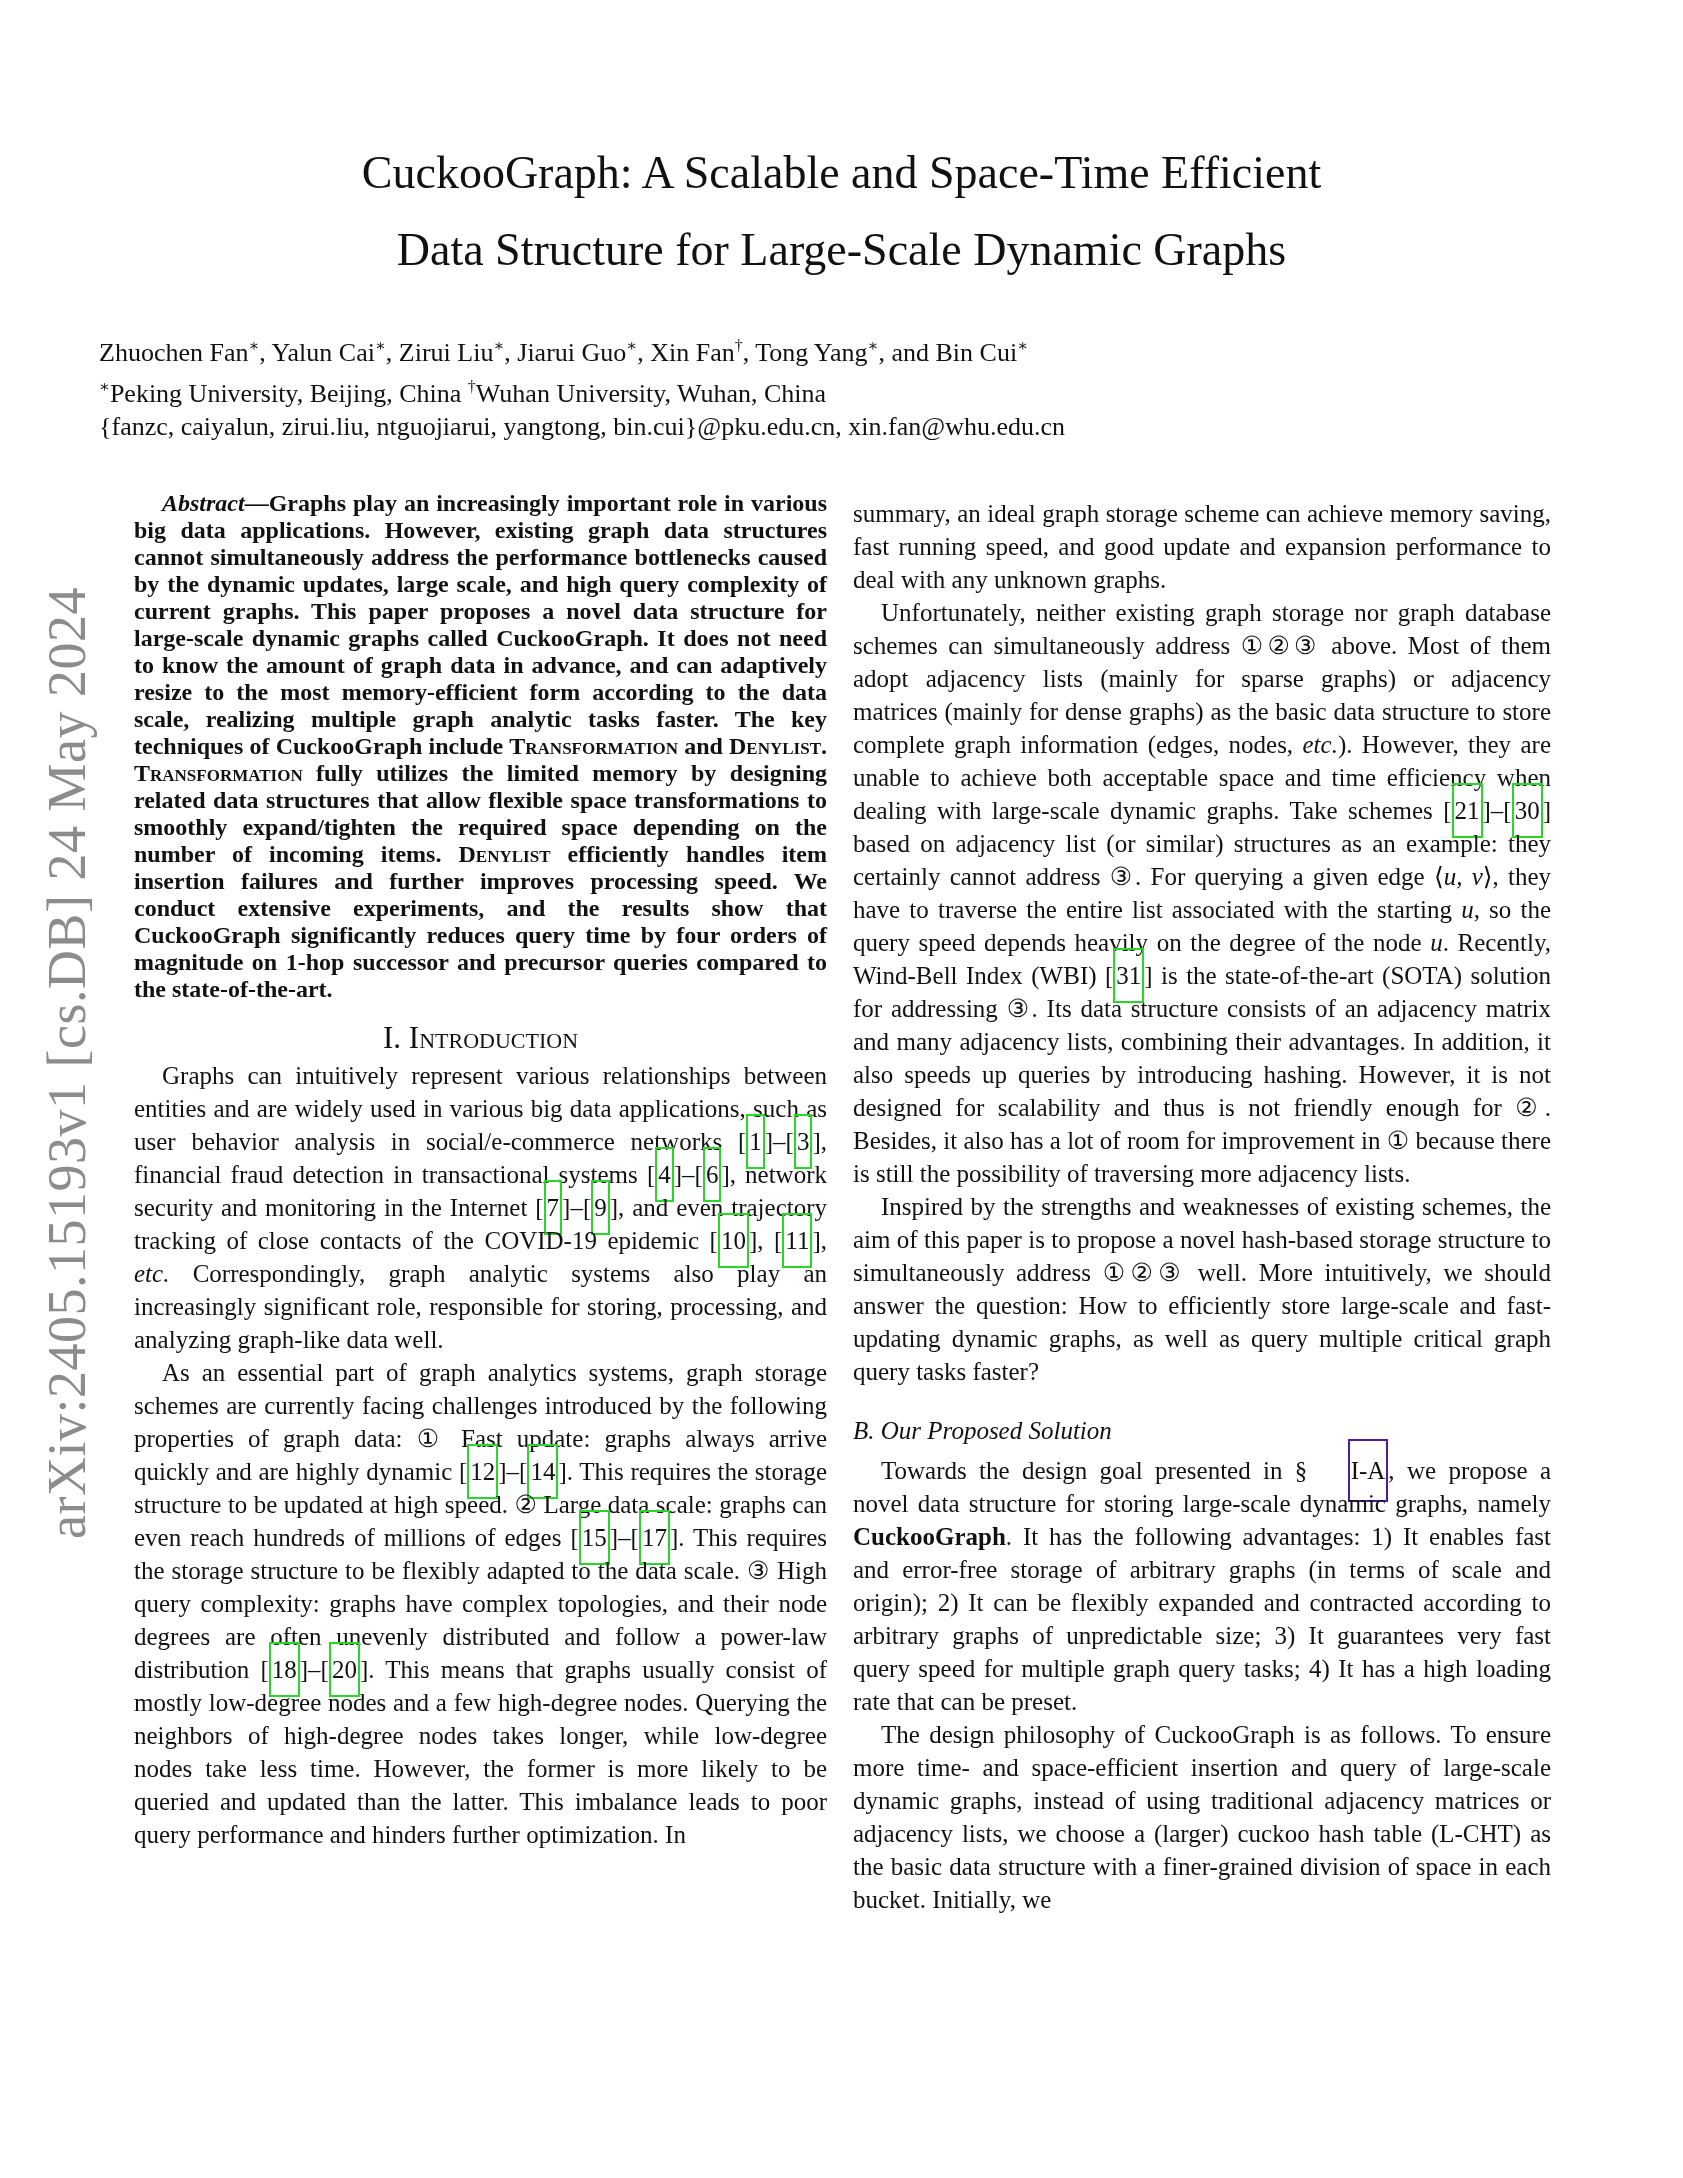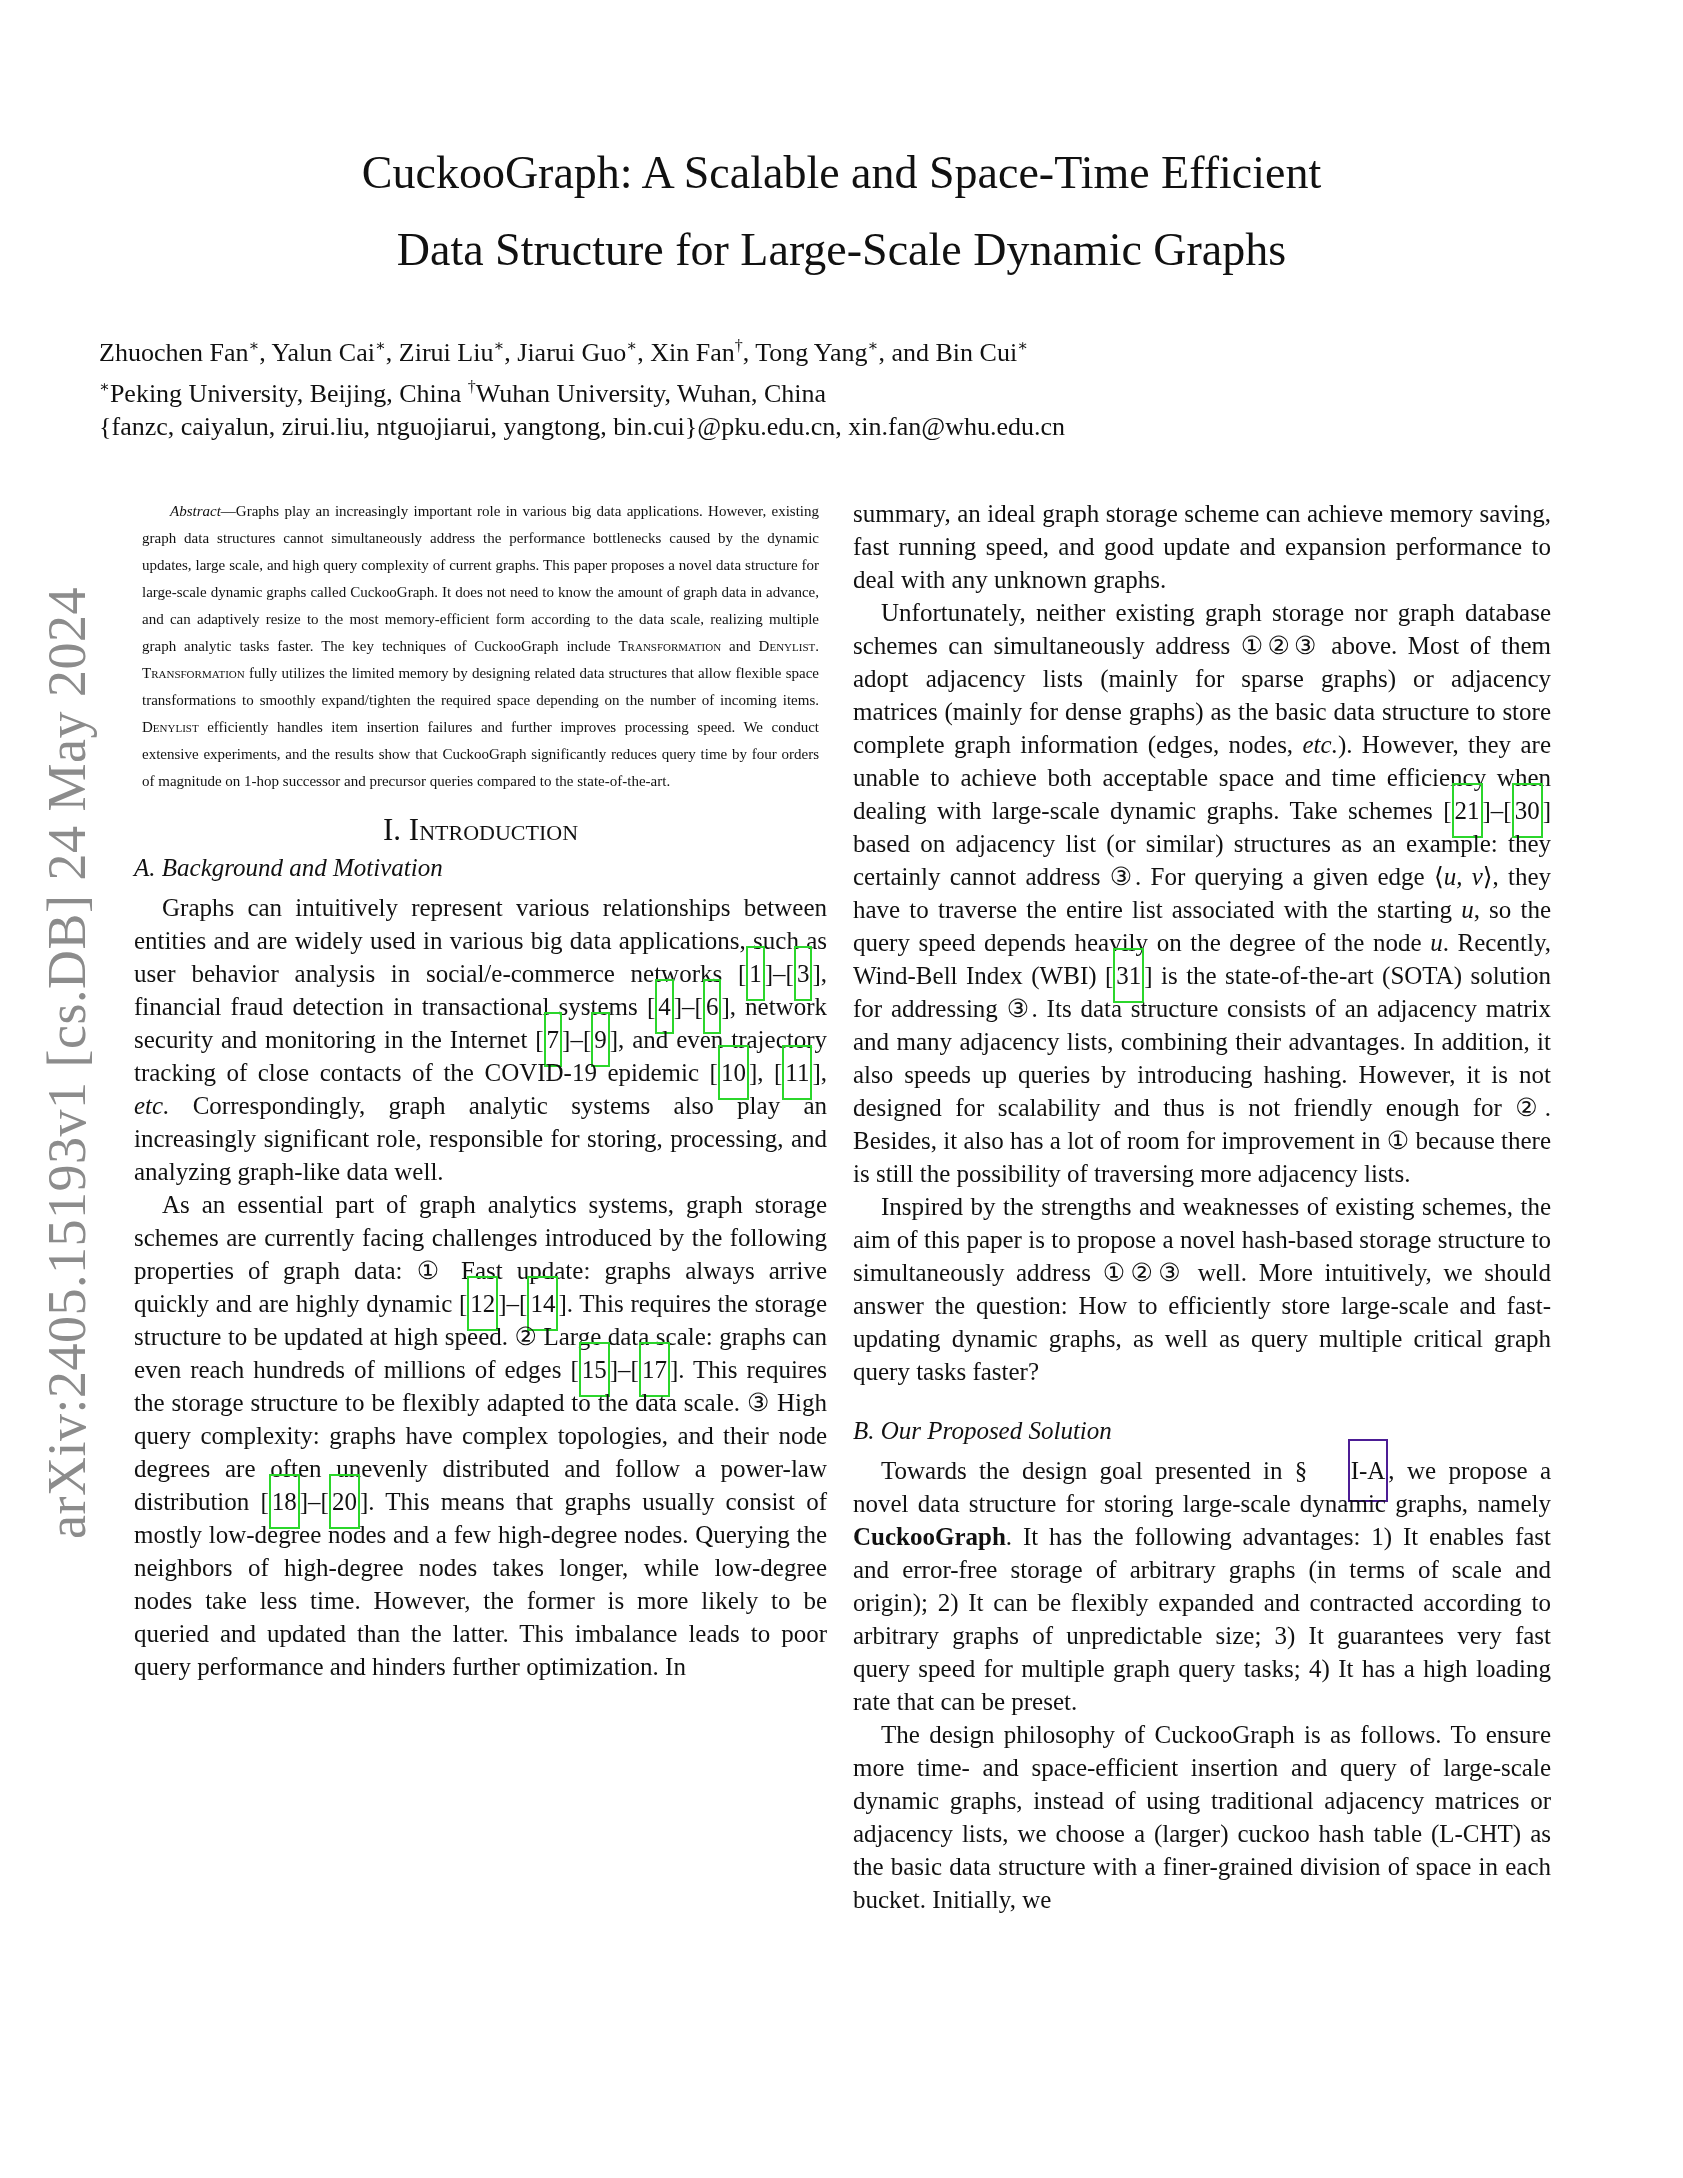--- a/index.html
+++ b/index.html
@@ -15,21 +15,21 @@
   .title { position: absolute; left: 99px; top: 134px; width: 1485px; text-align: center;
            font-size: 46px; line-height: 77px; font-weight: normal; margin: 0; }
   .authors { position: absolute; left: 99px; top: 329px; width: 1485px; text-align: left;
              font-size: 26px; line-height: 34px; }
   .authors sup { font-size: 16px; }
 
   .col { position: absolute; top: 490px; font-size: 25px; line-height: 33px; text-align: justify; }
   .col-left { left: 134px; width: 693px; }
   .col-right { left: 853px; width: 698px; top: 497px; }
 
-  .abstract { font-weight: normal; font-size: 15px; line-height: 27px; text-indent: 28px; margin: 8px; }
+  .abstract { font-weight: bold; font-size: 24px; line-height: 27px; text-indent: 28px; margin: 0; }
   .abstract .lead { font-style: italic; }
   .sc { font-variant: small-caps; }
 
   .section-heading { text-align: center; font-size: 31px; margin: 18px 0 4px 0; line-height: 34px; }
   .section-heading .sc { font-variant: small-caps; }
   .subsection-heading { font-style: italic; margin: 4px 0 6px 0; line-height: 34px; }
   .subsection-heading.b { margin-top: 26px; }
   p.para { margin: 0; text-indent: 28px; }
   p.para.noindent { text-indent: 0; }
 
@@ -64,21 +64,20 @@
       <sup>∗</sup><span>Peking University, Beijing, China</span>
       <sup>†</sup><span>Wuhan University, Wuhan, China</span>
     </div>
     <div>{fanzc, caiyalun, zirui.liu, ntguojiarui, yangtong, bin.cui}@pku.edu.cn, xin.fan@whu.edu.cn</div>
   </div>
 
   <div class="col col-left">
     <p class="abstract"><span class="lead">Abstract</span><span>—Graphs play an increasingly important role in various big data applications. However, existing graph data structures cannot simultaneously address the performance bottlenecks caused by the dynamic updates, large scale, and high query complexity of current graphs. This paper proposes a novel data structure for large-scale dynamic graphs called CuckooGraph. It does not need to know the amount of graph data in advance, and can adaptively resize to the most memory-efficient form according to the data scale, realizing multiple graph analytic tasks faster. The key techniques of CuckooGraph include </span><span class="sc">Transformation</span><span> and </span><span class="sc">Denylist</span><span>. </span><span class="sc">Transformation</span><span> fully utilizes the limited memory by designing related data structures that allow flexible space transformations to smoothly expand/tighten the required space depending on the number of incoming items. </span><span class="sc">Denylist</span><span> efficiently handles item insertion failures and further improves processing speed. We conduct extensive experiments, and the results show that CuckooGraph significantly reduces query time by four orders of magnitude on 1-hop successor and precursor queries compared to the state-of-the-art.</span></p>
 
     <div class="section-heading"><span>I.</span> <span class="sc">Introduction</span></div>
-    <div class="subsection-heading">A.  Background and Motivation</div>
 
     <p class="para"><span>Graphs can intuitively represent various relationships between entities and are widely used in various big data applications, such as user behavior analysis in social/e-commerce networks [</span><a class="cite">1</a><span>]–[</span><a class="cite">3</a><span>], financial fraud detection in transactional systems [</span><a class="cite">4</a><span>]–[</span><a class="cite">6</a><span>], network security and monitoring in the Internet [</span><a class="cite">7</a><span>]–[</span><a class="cite">9</a><span>], and even trajectory tracking of close contacts of the COVID-19 epidemic [</span><a class="cite">10</a><span>], [</span><a class="cite">11</a><span>], </span><span class="ital">etc.</span><span> Correspondingly, graph analytic systems also play an increasingly significant role, responsible for storing, processing, and analyzing graph-like data well.</span></p>
 
     <p class="para"><span>As an essential part of graph analytics systems, graph storage schemes are currently facing challenges introduced by the following properties of graph data: ① Fast update: graphs always arrive quickly and are highly dynamic [</span><a class="cite">12</a><span>]–[</span><a class="cite">14</a><span>]. This requires the storage structure to be updated at high speed. ② Large data scale: graphs can even reach hundreds of millions of edges [</span><a class="cite">15</a><span>]–[</span><a class="cite">17</a><span>]. This requires the storage structure to be flexibly adapted to the data scale. ③ High query complexity: graphs have complex topologies, and their node degrees are often unevenly distributed and follow a power-law distribution [</span><a class="cite">18</a><span>]–[</span><a class="cite">20</a><span id="p2-tail">]. This means that graphs usually consist of mostly low-degree nodes and a few high-degree nodes. Querying the neighbors of high-degree nodes takes longer, while low-degree nodes take less time. However, the former is more likely to be queried and updated than the latter. This imbalance leads to poor query performance and hinders further optimization. In</span></p>
   </div>
 
   <div class="col col-right">
     <p class="para noindent" id="p2-cont">summary, an ideal graph storage scheme can achieve memory saving, fast running speed, and good update and expansion performance to deal with any unknown graphs.</p>
 
     <p class="para"><span>Unfortunately, neither existing graph storage nor graph database schemes can simultaneously address ①②③ above. Most of them adopt adjacency lists (mainly for sparse graphs) or adjacency matrices (mainly for dense graphs) as the basic data structure to store complete graph information (edges, nodes, </span><span class="ital">etc.</span><span>). However, they are unable to achieve both acceptable space and time efficiency when dealing with large-scale dynamic graphs. Take schemes [</span><a class="cite">21</a><span>]–[</span><a class="cite">30</a><span>] based on adjacency list (or similar) structures as an example: they certainly cannot address ③. For querying a given edge ⟨</span><span class="ital">u, v</span><span>⟩, they have to traverse the entire list associated with the starting </span><span class="ital">u</span><span>, so the query speed depends heavily on the degree of the node </span><span class="ital">u</span><span>. Recently, Wind-Bell Index (WBI) [</span><a class="cite">31</a><span>] is the state-of-the-art (SOTA) solution for addressing ③. Its data structure consists of an adjacency matrix and many adjacency lists, combining their advantages. In addition, it also speeds up queries by introducing hashing. However, it is not designed for scalability and thus is not friendly enough for ②. Besides, it also has a lot of room for improvement in ① because there is still the possibility of traversing more adjacency lists.</span></p>

